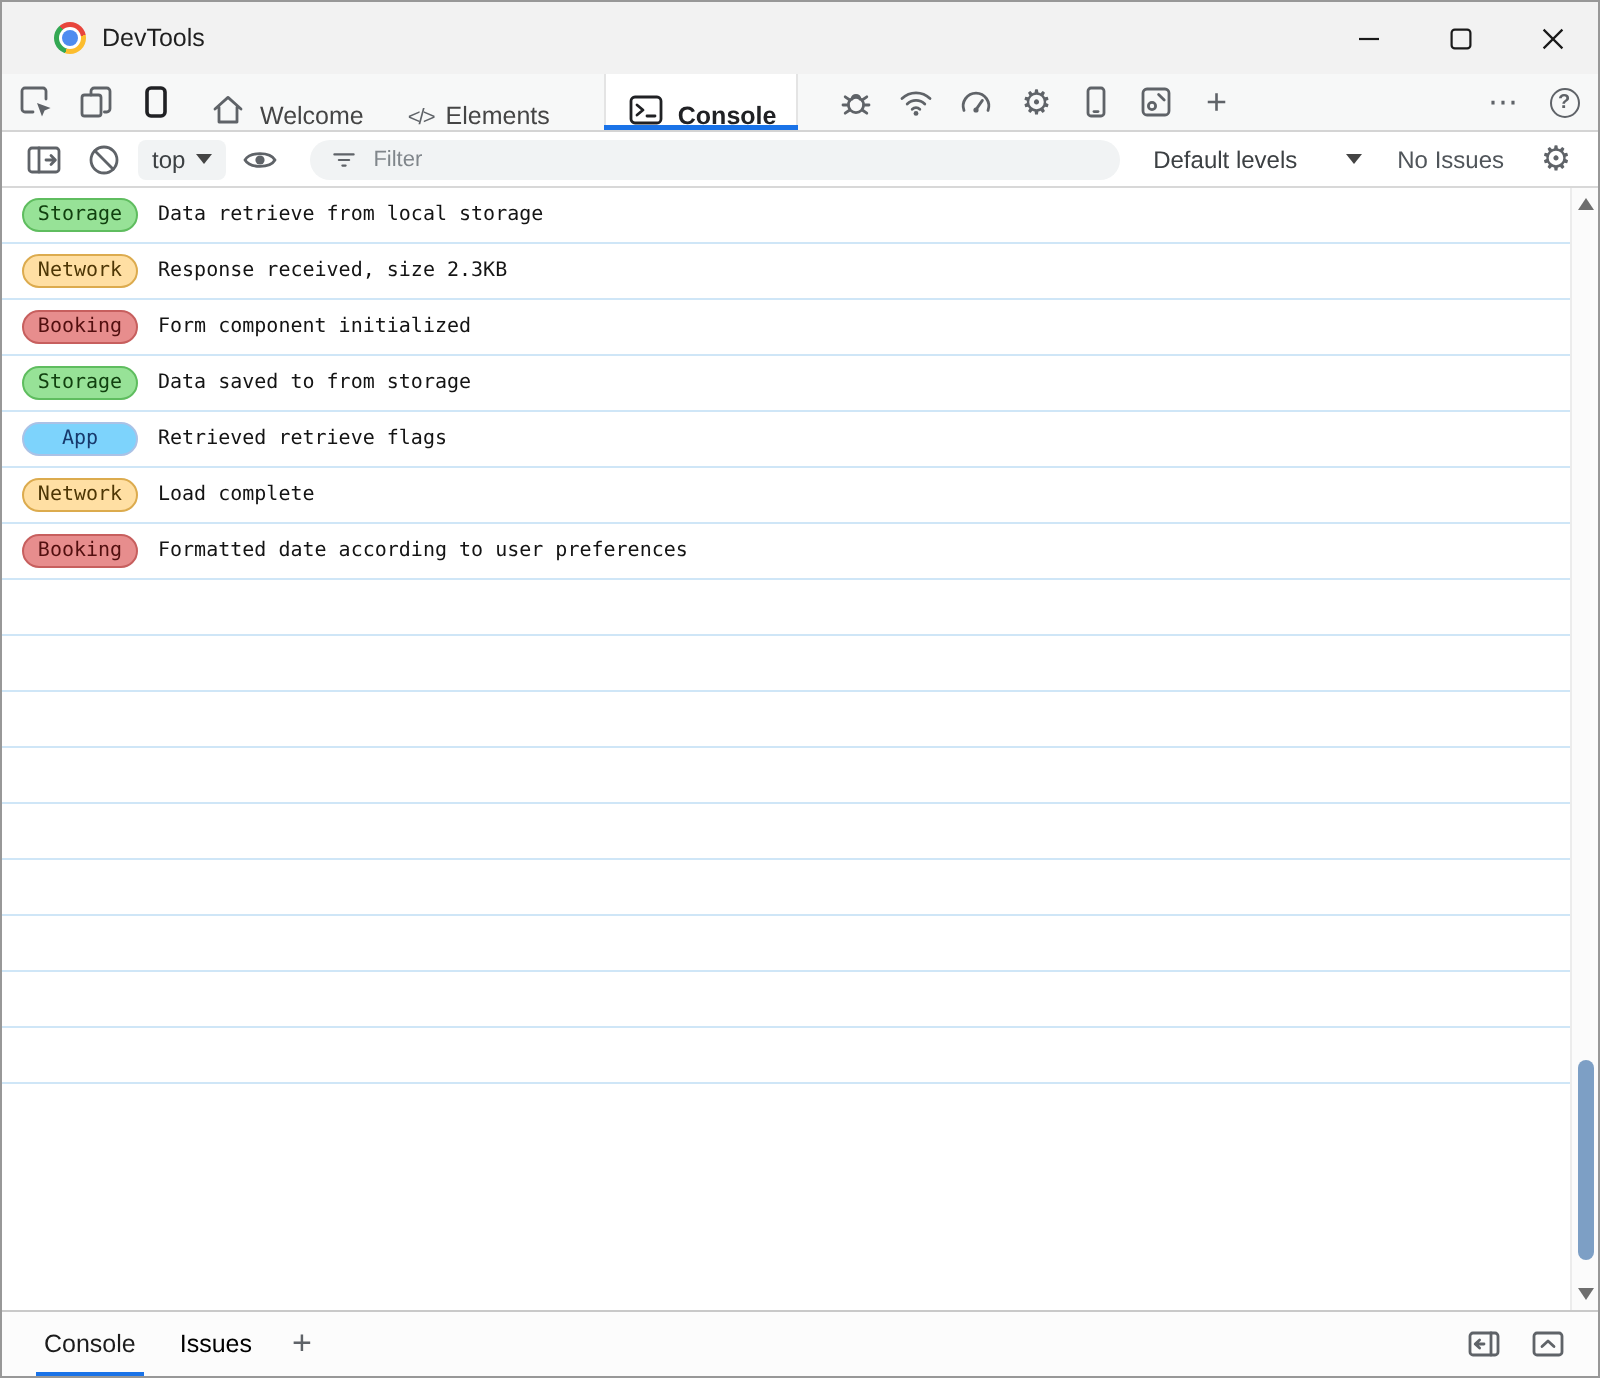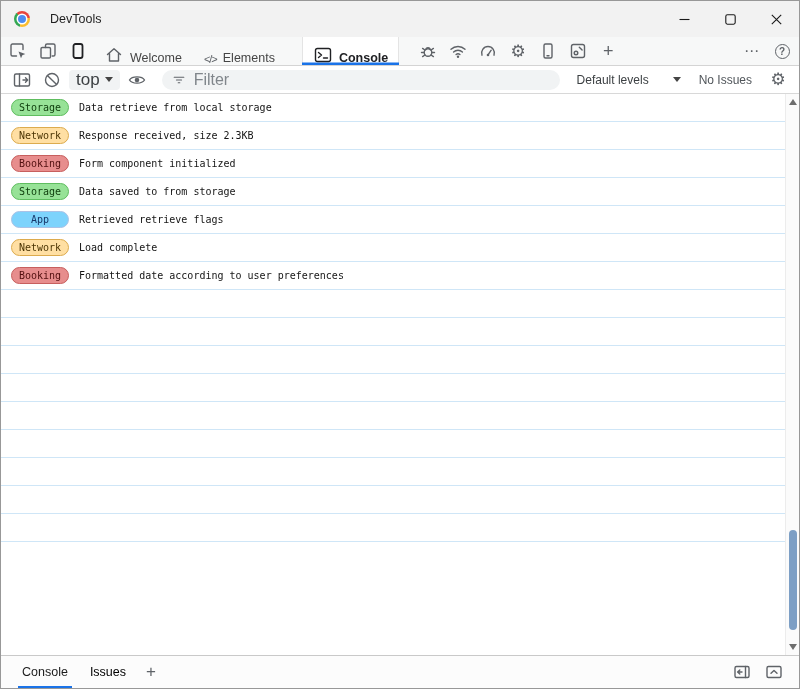--- a/index.html
+++ b/index.html
@@ -4,21 +4,21 @@
 <style>
   * { margin:0; padding:0; box-sizing:border-box; }
   html,body { width:800px; height:689px; }
   body { font-family:"Liberation Sans","DejaVu Sans",sans-serif; background:#fff; }
 
   .window { width:800px; height:689px; border:1px solid #989898; background:#fff;
             display:flex; flex-direction:column; overflow:hidden; }
 
   
   .titlebar { flex:0 0 36px; background:#f2f2f2; display:flex; align-items:center; }
-  .title-left { display:flex; align-items:center; gap:20px; padding-left:13px; flex:1; }
+  .title-left { display:flex; align-items:center; gap:8px; padding-left:26px; flex:1; }
   .app-icon { width:16px; height:16px; border-radius:50%; position:relative;
               background:conic-gradient(from -40deg,#e8453c 0 33%,#fcbd2e 33% 66%,#34a853 66% 100%); }
   .app-icon::after { content:""; position:absolute; inset:4px; background:#4e8cf0;
                      border-radius:50%; box-shadow:0 0 0 1.5px #fff; }
   .title-text { font-size:12.5px; color:#1f1f1f; }
   .win-controls { display:flex; height:100%; }
   .win-btn { width:46px; height:100%; display:flex; align-items:center; justify-content:center; }
   .win-btn svg { display:block; }
   .win-btn svg * { stroke:#1a1a1a; stroke-width:1.1; fill:none; }
 
@@ -44,27 +44,27 @@
       { fill:none; stroke:#5f6368; stroke-width:1.4; stroke-linecap:round; stroke-linejoin:round; }
   svg.ic .f { fill:#5f6368; stroke:none; }
   svg.ic.dark path, svg.ic.dark rect { stroke:#202124; }
   svg.ic.bold path, svg.ic.bold rect { stroke-width:1.8; }
   .gear-glyph { font-size:17px; color:#5f6368; line-height:1; }
 
   
   .ctoolbar { flex:0 0 28px; background:#fff; border-bottom:1px solid #d8d8d8;
               display:flex; align-items:center; padding:0 8px; gap:4px; }
   .ct-btn { width:26px; height:24px; display:flex; align-items:center; justify-content:center; }
-  .context-btn { display:flex; align-items:center; gap:5px; font-size:17px; color:#3c4043;
+  .context-btn { display:flex; align-items:center; gap:5px; font-size:12px; color:#3c4043;
                  background:#f1f3f4; border-radius:4px; height:20px; padding:0 7px; }
   .caret { width:0; height:0; border-left:4px solid transparent; border-right:4px solid transparent;
            border-top:5px solid #444; }
   .filter { flex:1; height:20px; background:#f1f3f4; border-radius:12px; display:flex;
             align-items:center; padding:0 9px; gap:7px; margin:0 8px; }
-  .filter input { flex:1; border:none; outline:none; background:transparent; font-size:16px;
+  .filter input { flex:1; border:none; outline:none; background:transparent; font-size:11px;
                   color:#202124; font-family:"Liberation Sans","DejaVu Sans",sans-serif; }
   .filter input::placeholder { color:#80868b; }
   .levels-btn { display:flex; align-items:center; gap:24px; font-size:12px; color:#3c4043; padding:0 5px; }
   .no-issues { font-size:12px; color:#50555a; padding:0 9px; white-space:nowrap; }
 
   
   .content { flex:1; position:relative; background:#fff; overflow:hidden; }
   .messages { position:absolute; top:0; left:0; right:14px; bottom:0; }
   .msg-row { height:28px; border-bottom:1px solid var(--divider); display:flex;
              align-items:center; padding-left:10px; gap:10px;text-align:center; }

